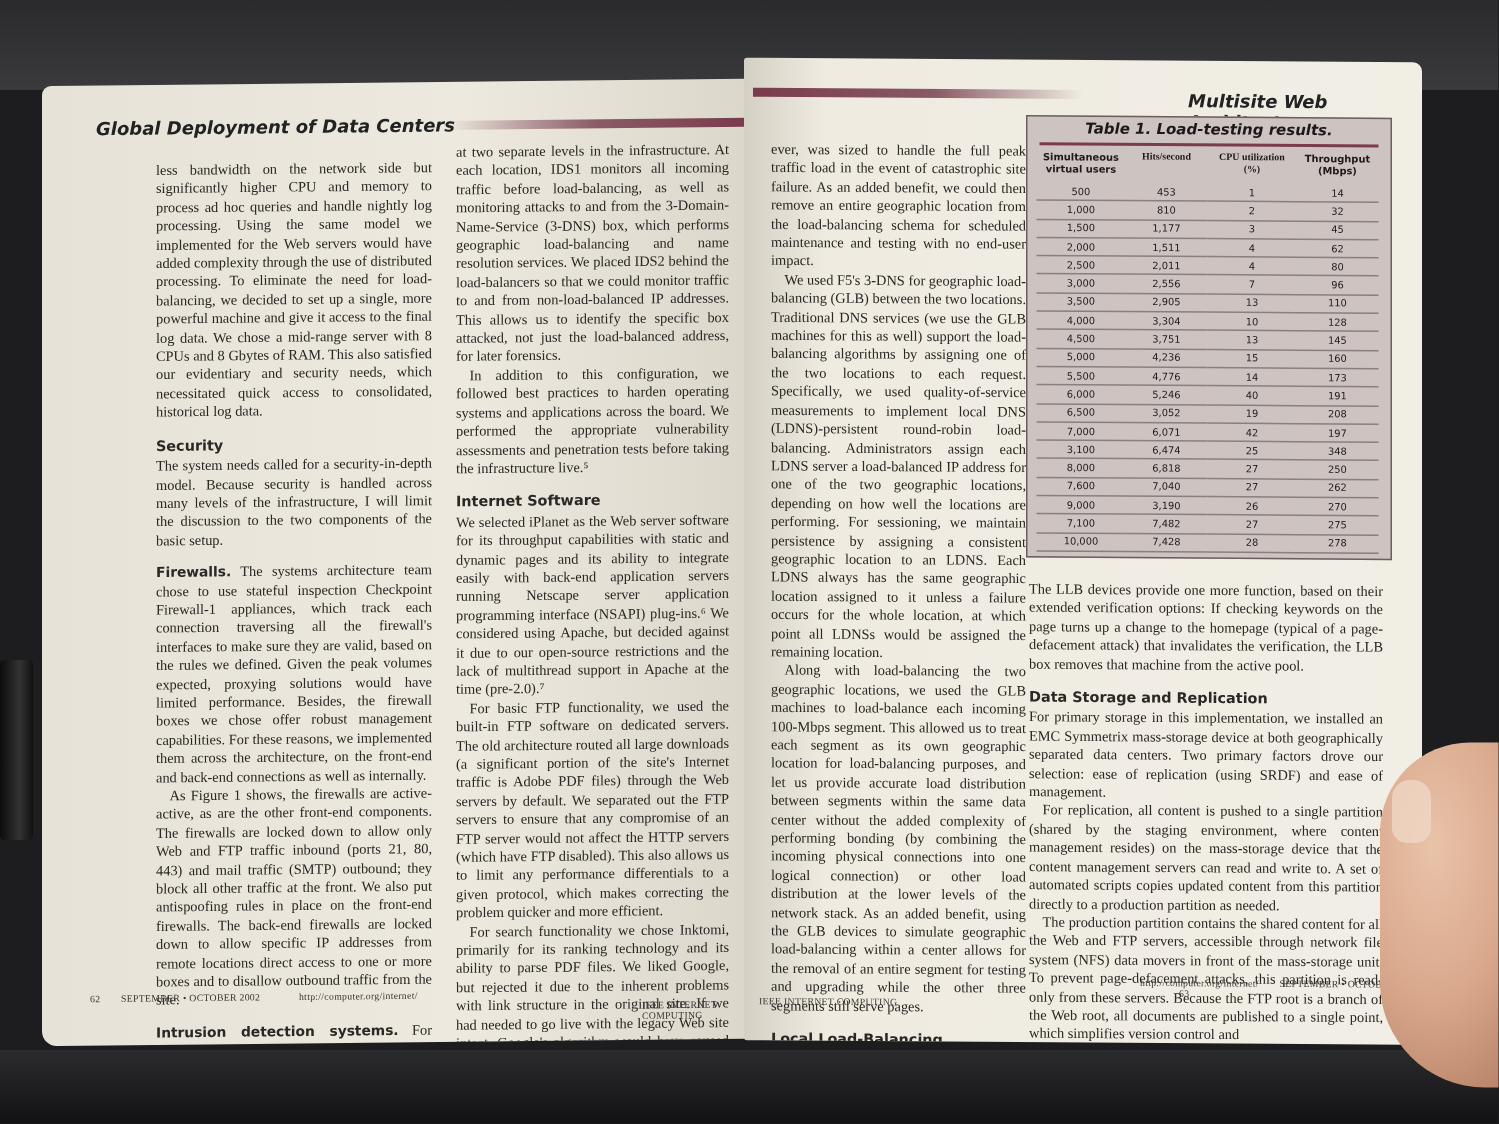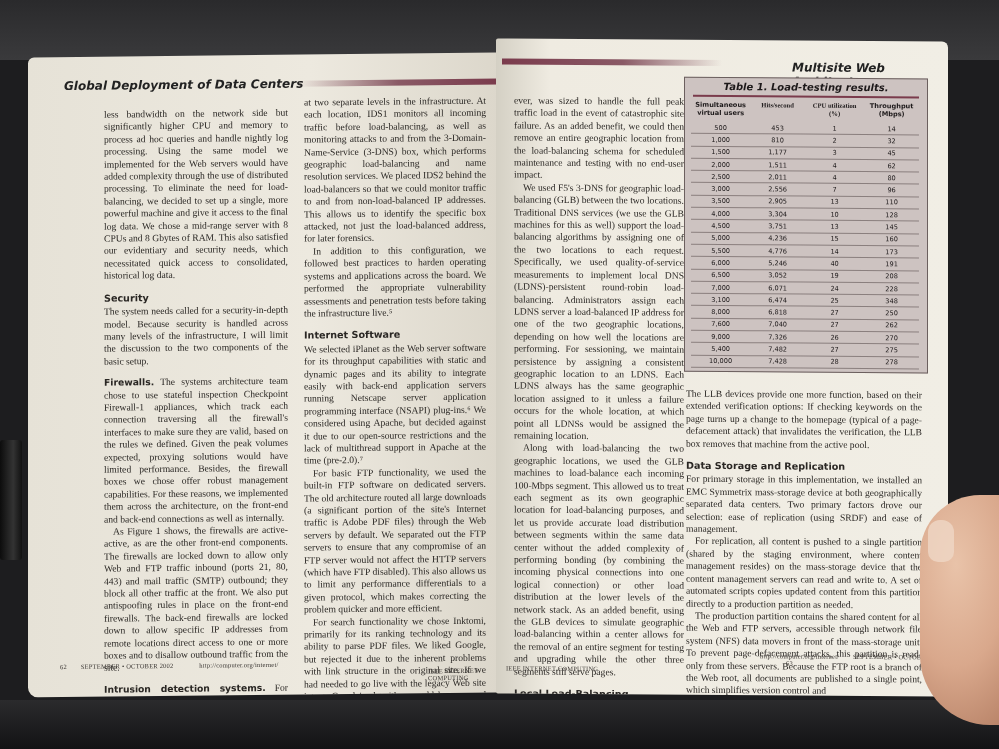--- a/index.html
+++ b/index.html
@@ -196,22 +196,22 @@
           </tr>
           <tr>
             <td>6,500</td>
             <td>3,052</td>
             <td>19</td>
             <td>208</td>
           </tr>
           <tr>
             <td>7,000</td>
             <td>6,071</td>
-            <td>24</td>
-            <td>228</td>
+            <td>42</td>
+            <td>197</td>
           </tr>
           <tr>
             <td>3,100</td>
             <td>6,474</td>
             <td>25</td>
             <td>348</td>
           </tr>
           <tr>
             <td>8,000</td>
             <td>6,818</td>
@@ -219,26 +219,26 @@
             <td>250</td>
           </tr>
           <tr>
             <td>7,600</td>
             <td>7,040</td>
             <td>27</td>
             <td>262</td>
           </tr>
           <tr>
             <td>9,000</td>
-            <td>7,326</td>
+            <td>3,190</td>
             <td>26</td>
             <td>270</td>
           </tr>
           <tr>
-            <td>5,400</td>
+            <td>7,100</td>
             <td>7,482</td>
             <td>27</td>
             <td>275</td>
           </tr>
           <tr>
             <td>10,000</td>
             <td>7,428</td>
             <td>28</td>
             <td>278</td>
           </tr>

